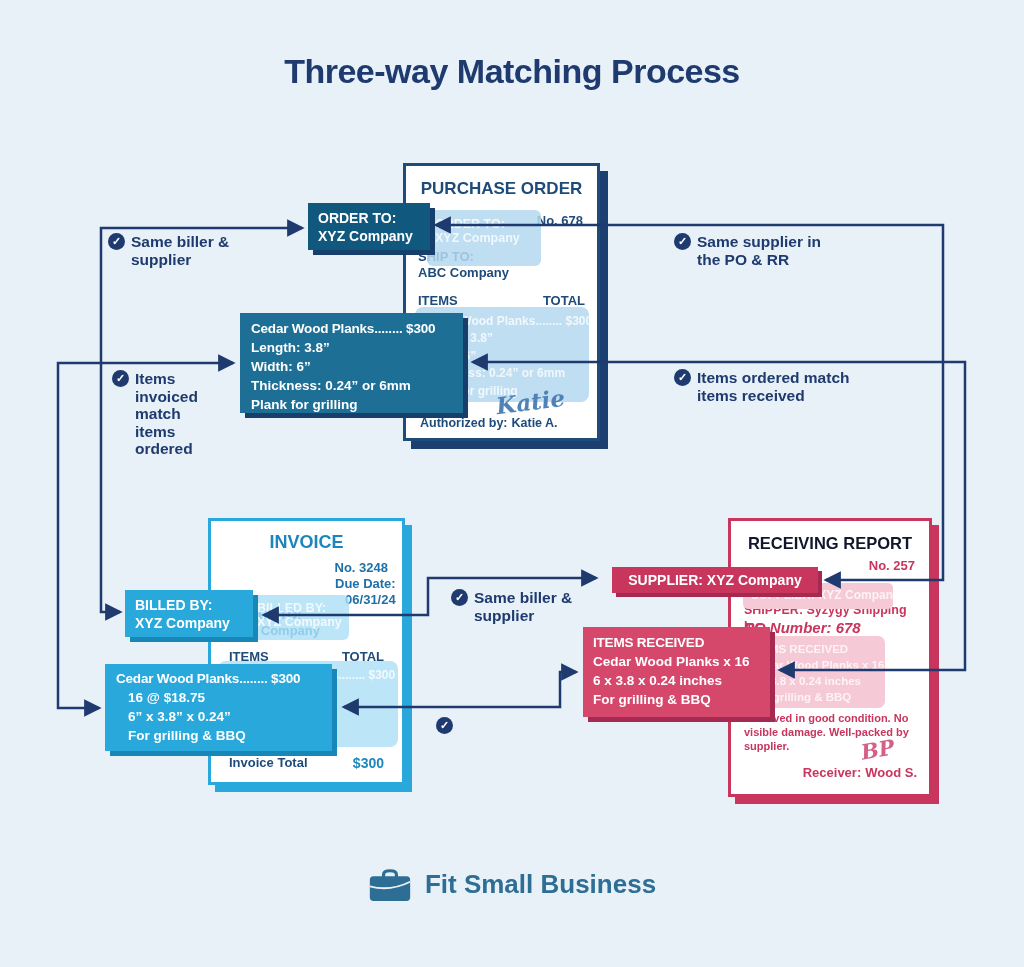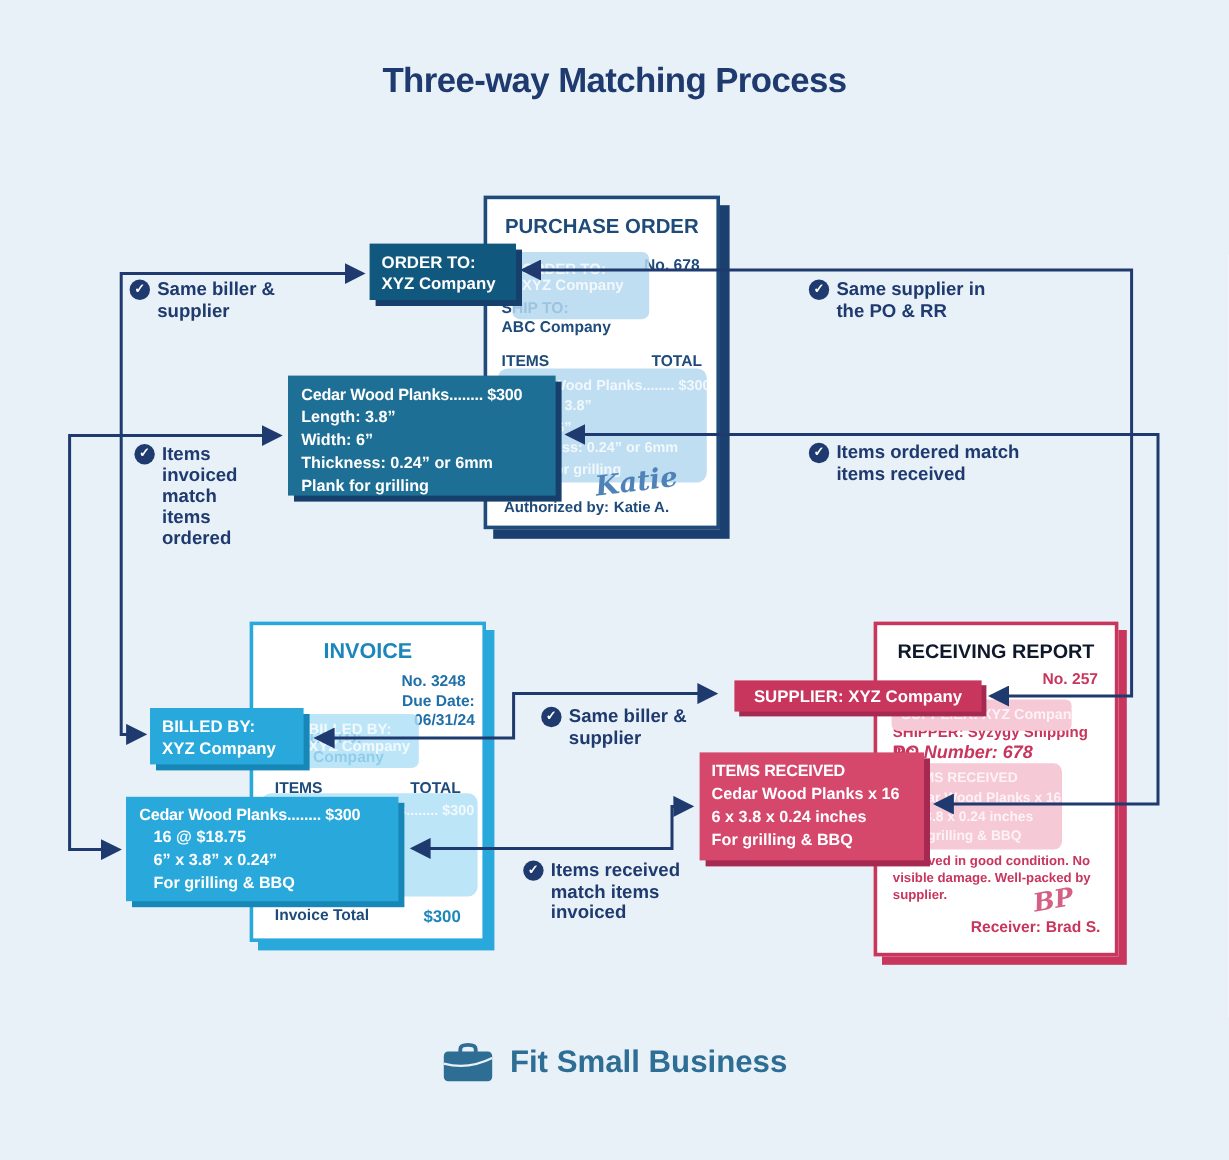--- a/index.html
+++ b/index.html
@@ -4,21 +4,21 @@
 <style>
   * { margin:0; padding:0; box-sizing:border-box; }
   body { background:#fff; }
   .canvas {
     position:relative; width:1024px; height:967px;
     background:#E8F1F8; overflow:hidden;
     font-family:"Liberation Sans", sans-serif;
   }
   .page-title {
     position:absolute; top:52px; left:0; right:0;
-    text-align:center; font-size:29px; font-weight:800;
+    text-align:center; font-size:34px; font-weight:800;
     color:#1E3A6E; letter-spacing:-0.5px;
   }
   
   .card { position:absolute; background:#fff; z-index:1; }
   .po-card { left:403px; top:163px; width:197px; height:278px;
     border:3px solid #1E4B7A; box-shadow:8px 8px 0 #1B3F6E; }
   .inv-card { left:208px; top:518px; width:197px; height:267px;
     border:3px solid #29A8DB; box-shadow:7px 7px 0 #29A8DB; }
   .rr-card { left:728px; top:518px; width:204px; height:279px;
     border:3px solid #C8355D; box-shadow:7px 7px 0 #C8355D; }
@@ -167,21 +167,21 @@
     <div class="lbl2 crimson" style="left:13px; top:98px; font-size:15px;font-style:italic;">PO Number: 678</div>
     <div class="ghost ghost-pink" style="left:12px; top:115px; width:142px; height:72px; padding:5px 8px; border-radius:7px;">
       <div style="font-size:11.5px; line-height:1.4;">ITEMS RECEIVED</div>
       <div style="font-size:11.5px; line-height:1.4;">Cedar Wood Planks x 16</div>
       <div style="font-size:11.5px; line-height:1.4;">6 x 3.8 x 0.24 inches</div>
       <div style="font-size:11.5px; line-height:1.4;">For grilling &amp; BBQ</div>
     </div>
     <div class="crimson" style="left:13px; top:190px; width:182px; font-size:11px; font-weight:700; line-height:1.28;">Received in good condition. No visible damage. Well-packed by supplier.</div>
     <div class="sig" style="right:34px; top:216px; font-size:21px; color:#D46085; transform:rotate(-10deg); z-index:3;">BP</div>
     <div class="crimson" style="right:12px; top:244px; font-size:13px; font-weight:700;">
-      <span style="position:static; margin-right:4px;">Receiver:</span><span style="position:static; font-weight:800;">Brad S.</span>
+      <span style="position:static; margin-right:4px;">Receiver:</span><span style="position:static; font-weight:800;">Wood S.</span>
     </div>
   </div>
 
   <div class="callout co-orderto">
     <div>ORDER TO:</div>
     <div>XYZ Company</div>
   </div>
 
   <div class="callout co-pocedar">
     <div class="co-line1">Cedar Wood Planks........ $300</div>
@@ -227,21 +227,20 @@
   <div class="anno" style="left:674px; top:369px;">
     <span class="check">✓</span>
     <span style="width:165px;">Items ordered match items received</span>
   </div>
   <div class="anno" style="left:451px; top:589px;">
     <span class="check">✓</span>
     <span style="width:105px;">Same biller &amp; supplier</span>
   </div>
   <div class="anno" style="left:436px; top:717px;">
     <span class="check">✓</span>
-    <span style="width:120px;">Items received match items invoiced</span>
   </div>
 
   <div class="footer">
     <svg width="44" height="37" viewBox="0 0 48 40">
       <path d="M17 12 v-3 q0-4 7-4 q7 0 7 4 v3" fill="none" stroke="#2E6E94" stroke-width="3.5"></path>
       <rect x="2" y="11" width="44" height="27" rx="4" fill="#2E6E94"></rect>
       <path d="M2 22 Q24 28 46 17" fill="none" stroke="#E8F1F8" stroke-width="2"></path>
     </svg>
     <span class="logo-text">Fit Small Business</span>
   </div>

